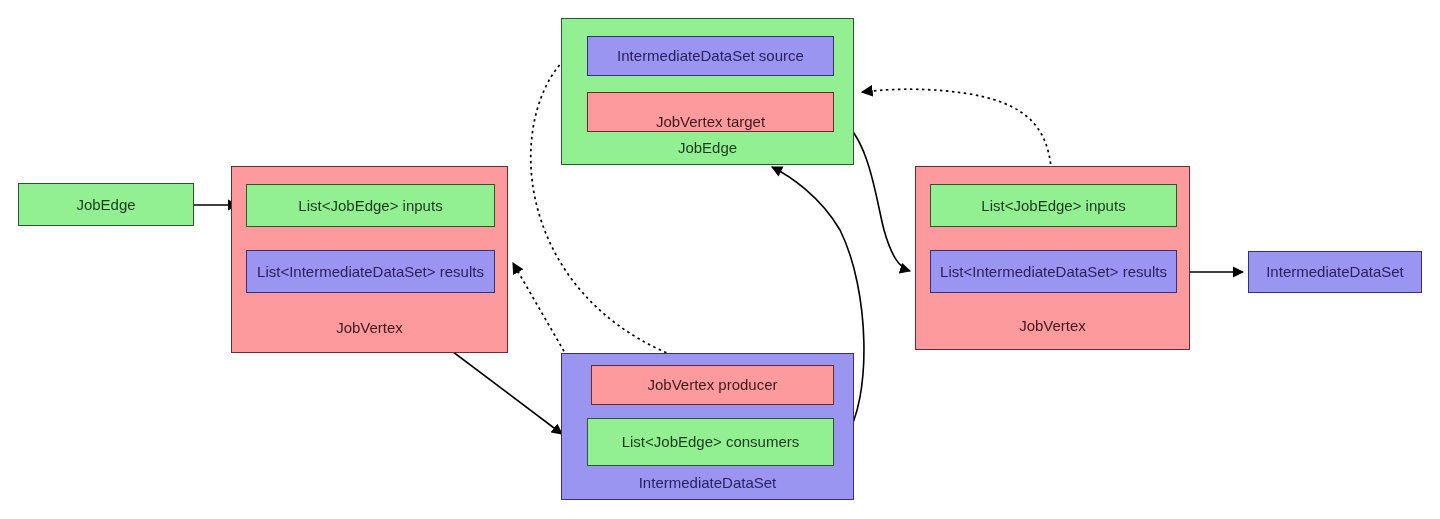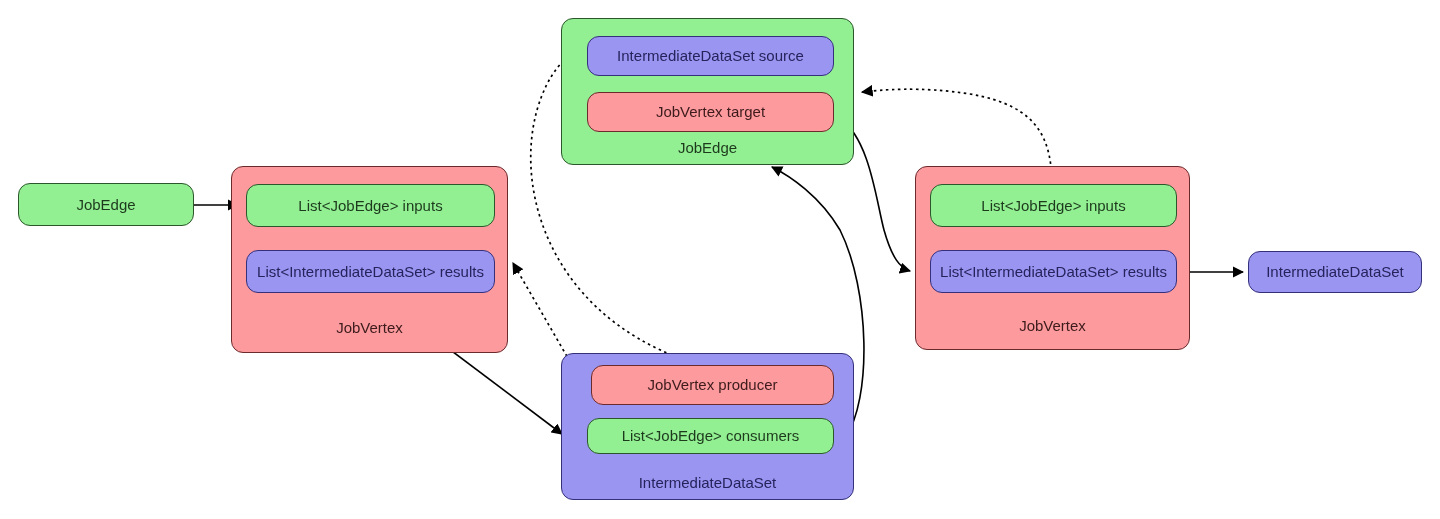--- a/index.html
+++ b/index.html
@@ -13,21 +13,21 @@
   #canvas {
     position: relative;
     width: 1440px;
     height: 519px;
     background: #ffffff;
     overflow: hidden;
   }
   .node {
     position: absolute;
     box-sizing: border-box;
-    border-radius: 12px;
+    border-radius: 0;
     border-width: 1.6px;
     border-style: solid;
     display: flex;
     align-items: center;
     justify-content: center;
     text-align: center;
     line-height: 1.2;
   }
   .green {
     background: #92ef92;
@@ -131,21 +131,21 @@
     <div class="node purple" style="left:14px; top:83px; width:249px; height:43px;">
       <span class="leaf-label">List&lt;IntermediateDataSet&gt; results</span>
     </div>
     <div class="container-label" style="top:152px;">JobVertex</div>
   </div>
 
   <div class="node green container" style="left:561px; top:18px; width:293px; height:147px;">
     <div class="node purple" style="left:25px; top:17px; width:247px; height:40px;">
       <span class="leaf-label">IntermediateDataSet source</span>
     </div>
-    <div class="node red" style="left:25px; top:73px; width:247px; height:40px;">
+    <div class="node red" style="left:25px; top:73px; width:247px; height:40px;align-items:flex-end;">
       <span class="leaf-label">JobVertex target</span>
     </div>
     <div class="container-label" style="top:120px;">JobEdge</div>
   </div>
 
   <div class="node red container" style="left:915px; top:166px; width:275px; height:184px;">
     <div class="node green" style="left:14px; top:17px; width:247px; height:43px;">
       <span class="leaf-label">List&lt;JobEdge&gt; inputs</span>
     </div>
     <div class="node purple" style="left:14px; top:83px; width:247px; height:43px;">
@@ -155,21 +155,21 @@
   </div>
 
   <div class="node purple" style="left:1248px; top:251px; width:174px; height:42px;">
     <span class="leaf-label">IntermediateDataSet</span>
   </div>
 
   <div class="node purple container" style="left:561px; top:353px; width:293px; height:147px;padding-left:32px;">
     <div class="node red" style="left:29px; top:11px; width:243px; height:40px;">
       <span class="leaf-label">JobVertex producer</span>
     </div>
-    <div class="node green" style="left:25px; top:64px; width:247px; height:36px;">
+    <div class="node green" style="left:25px; top:64px; width:247px; height:48px;">
       <span class="leaf-label">List&lt;JobEdge&gt; consumers</span>
     </div>
     <div class="container-label" style="top:120px;">IntermediateDataSet</div>
   </div>
 
   <div class="wm-sub">CSDN @我很ruo</div>
 
 </div>
 
 </body></html>

